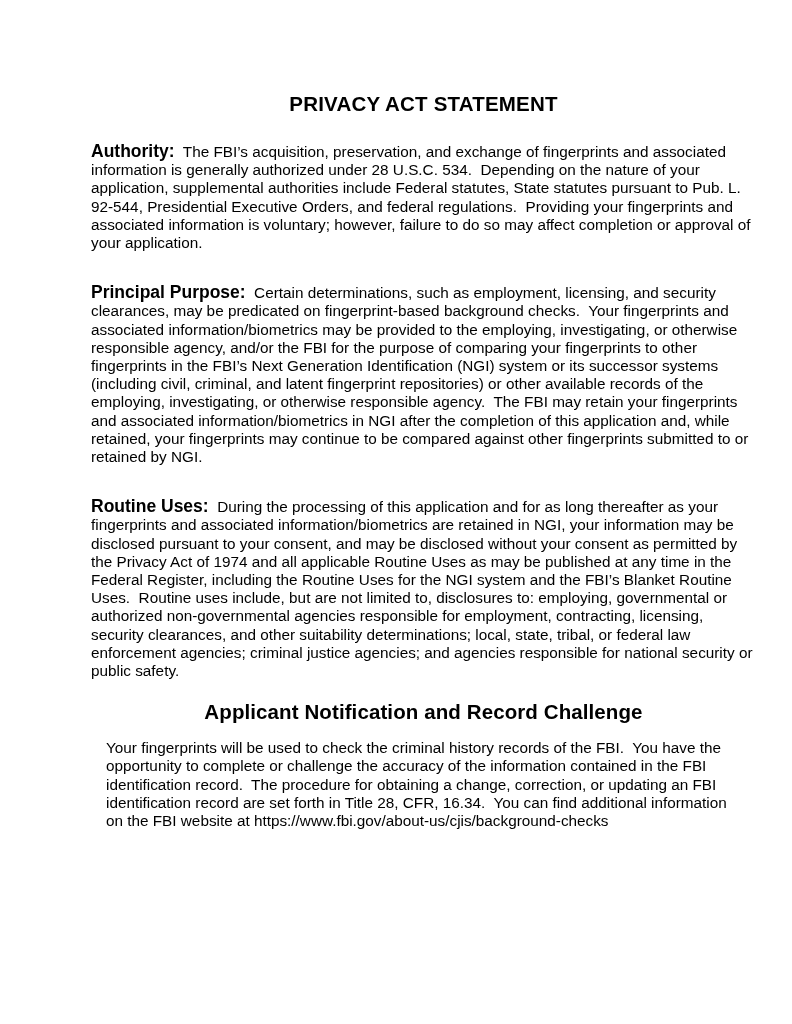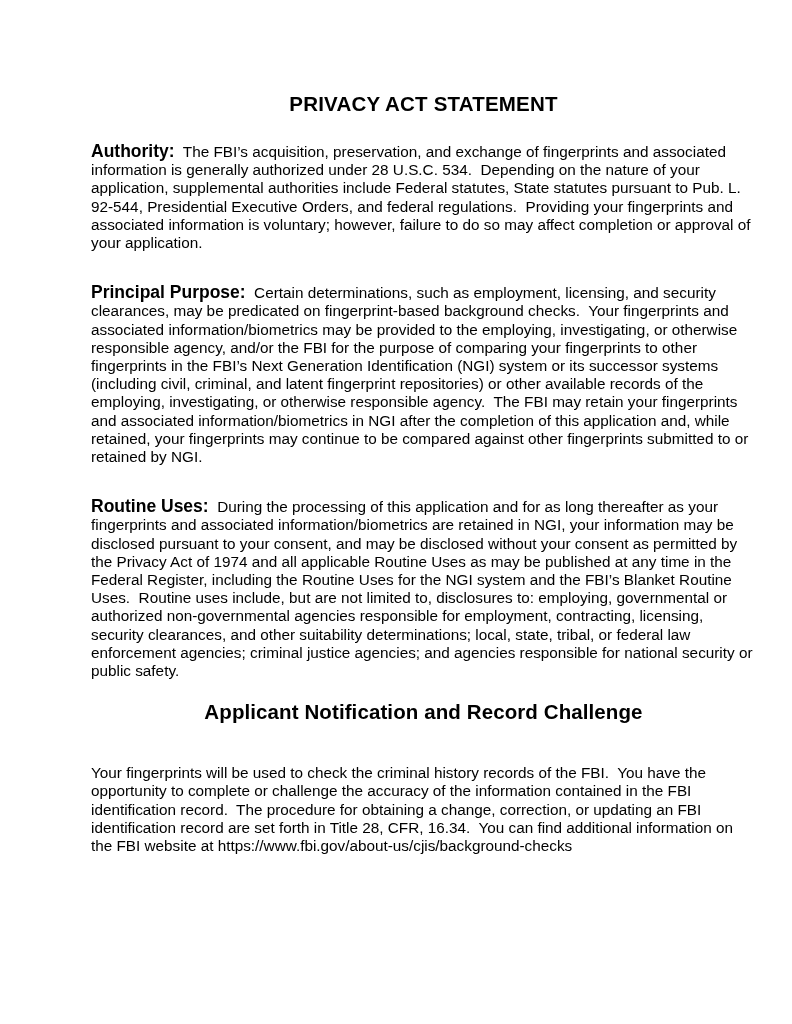--- a/index.html
+++ b/index.html
@@ -45,26 +45,26 @@
   }
   .para.last-before-heading {
     margin-bottom: 20px;
     margin-top: 20px;
   }
   .sub-heading {
     font-size: 20.5px;
     line-height: 24px;
     font-weight: bold;
     text-align: center;
-    margin: 0 0 40px 0;
+    margin: 0 0 9px 0;
     letter-spacing: 0.1px;
     white-space: pre-wrap;
   }
   .closing {
-    margin: 0;
+    margin: 15px;
   }
 </style>
 </head>
 <body>
 
 <div class="doc">
 
   <h1 class="doc-title">PRIVACY ACT STATEMENT</h1>
 
   <p class="para"><span class="para-label">Authority:</span><span>  The FBI’s acquisition, preservation, and exchange of fingerprints and associated information is generally authorized under 28 U.S.C. 534.  Depending on the nature of your application, supplemental authorities include Federal statutes, State statutes pursuant to Pub. L. 92-544, Presidential Executive Orders, and federal regulations.  Providing your fingerprints and associated information is voluntary; however, failure to do so may affect completion or approval of your application.</span></p>

